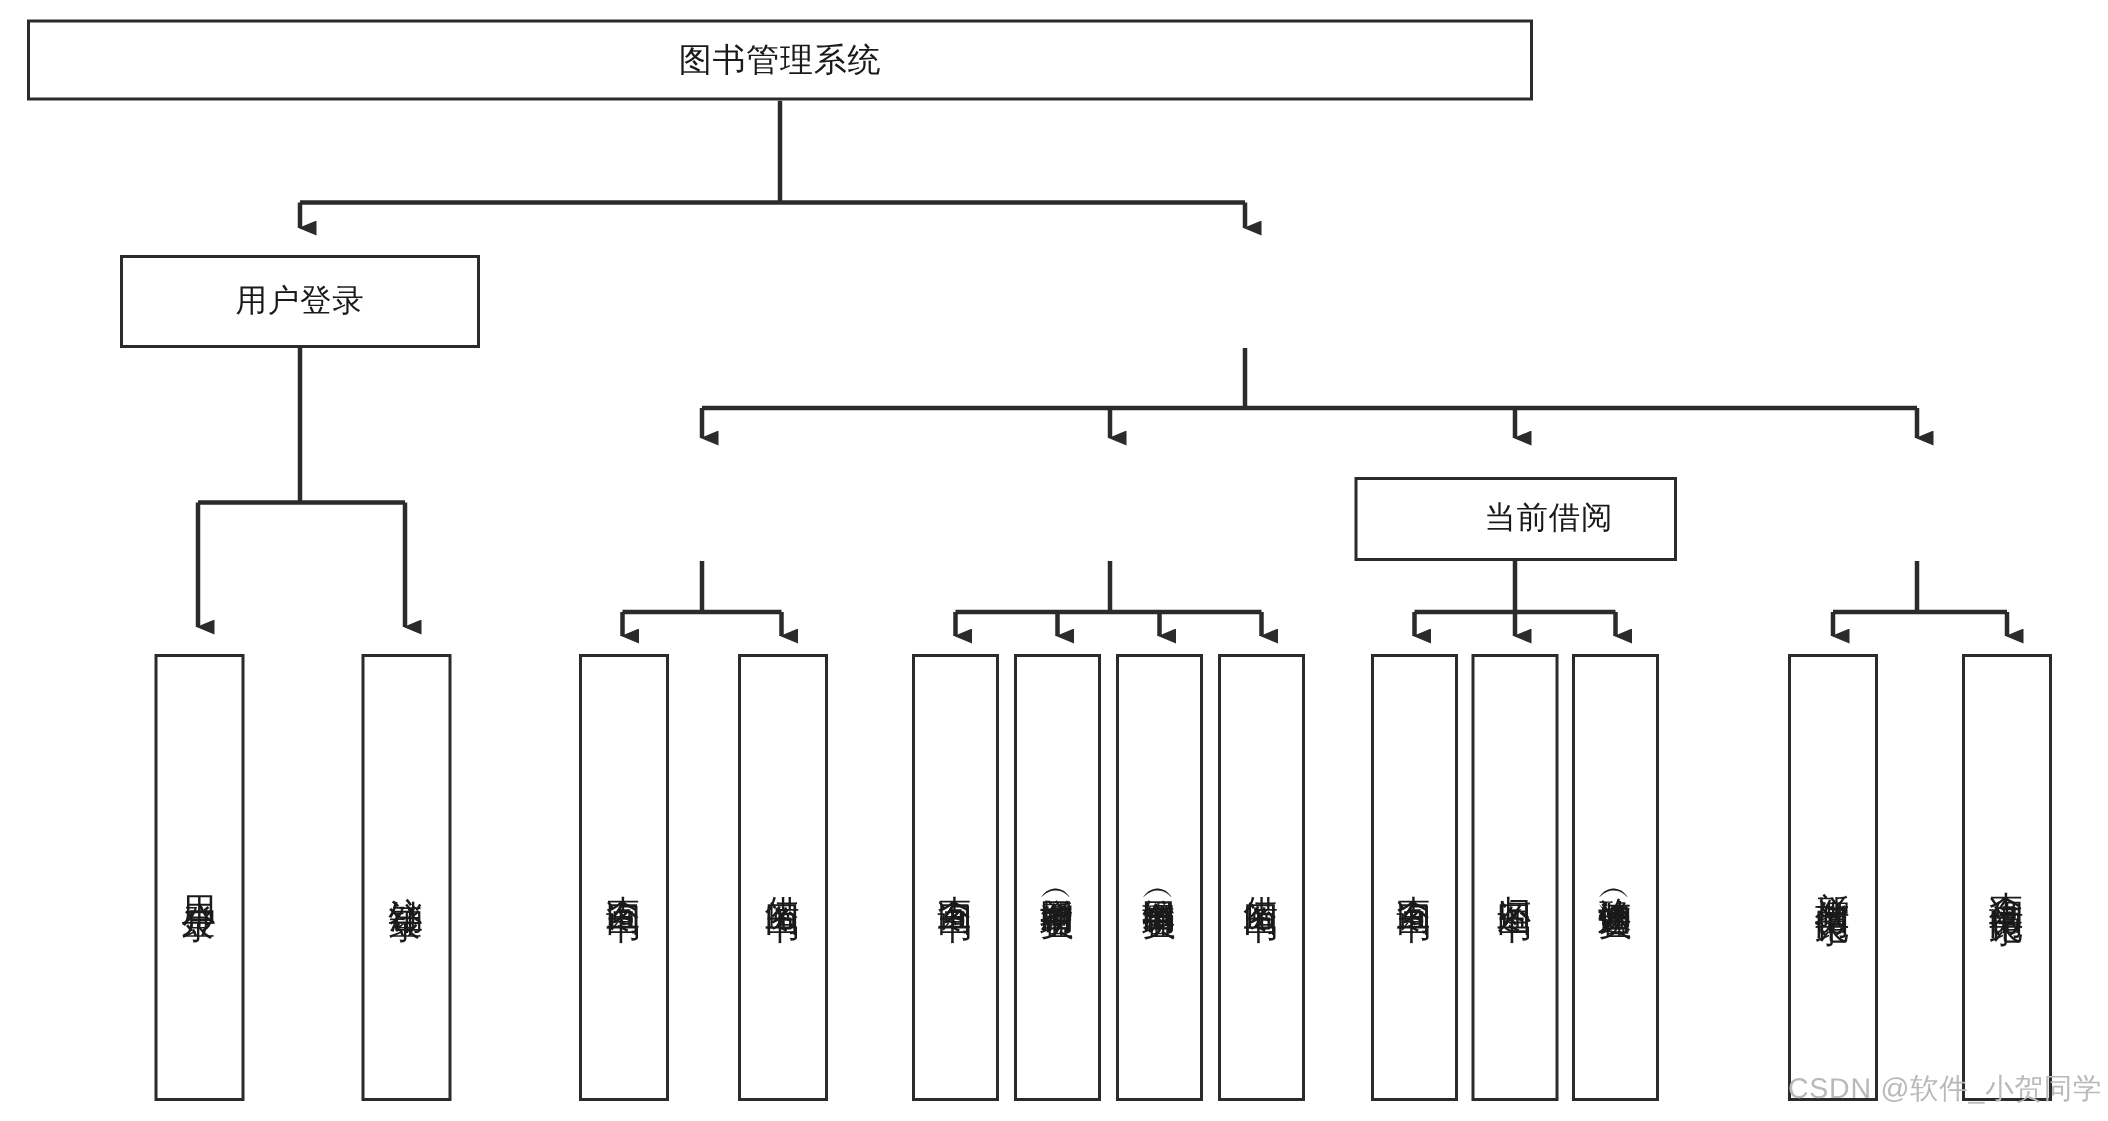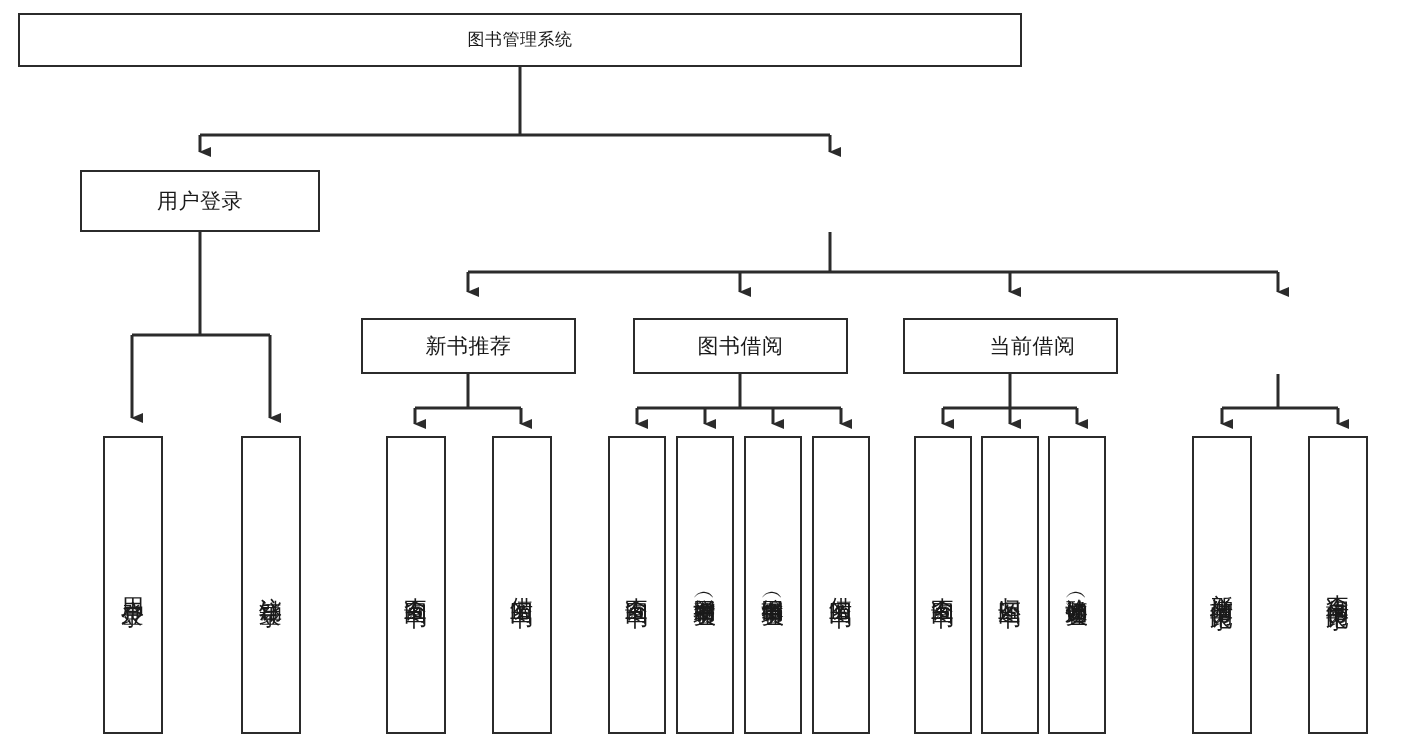--- a/index.html
+++ b/index.html
@@ -41,21 +41,21 @@
     letter-spacing: 0.5px;
     line-height: 1.22;
     text-align: center;
     white-space: pre;
   }
   .node.horiz .label {
     writing-mode: horizontal-tb;
     font-size: 21px;
   }
   .node.root .label {
-    font-size: 17px;
+    font-size: 22px;
   }
   .node.vert {
     align-items: center;
     justify-content: center;
   }
   .node.vert .label {
     writing-mode: vertical-rl;
     text-orientation: upright;
     font-size: 23px;
     letter-spacing: 3px;
@@ -132,27 +132,21 @@
 
   <div class="node horiz root" style="left:18px; top:13px; width:1004px; height:54px;">
     <span class="label">图书管理系统</span>
   </div>
 
   <div class="node horiz" style="left:80px; top:170px; width:240px; height:62px;">
     <span class="label">用户登录</span>
   </div>
 
 
-  <div class="node horiz" style="left:361px; top:318px; width:215px; height:56px;">
-    <span class="label">新书推荐</span>
-  </div>
-
-  <div class="node horiz" style="left:633px; top:318px; width:215px; height:56px;">
-    <span class="label">图书借阅</span>
-  </div>
+
 
   <div class="node horiz" style="left:903px; top:318px; width:215px; height:56px;padding-left:44px;">
     <span class="label">当前借阅</span>
   </div>
 
 
   <div class="node vert" style="left:103px; top:436px; width:60px; height:298px;">
     <span class="label">用户登录</span>
   </div>
 
@@ -197,14 +191,15 @@
   </div>
 
   <div class="node vert" style="left:1192px; top:436px; width:60px; height:298px;">
     <span class="label">新增借阅记录</span>
   </div>
 
   <div class="node vert" style="left:1308px; top:436px; width:60px; height:298px;">
     <span class="label">查询借阅记录</span>
   </div>
 
+  <div class="watermark" style="left:1192px; top:713px;">CSDN @软件_小贺同学</div>
 
 </div>
 
 </body></html>

